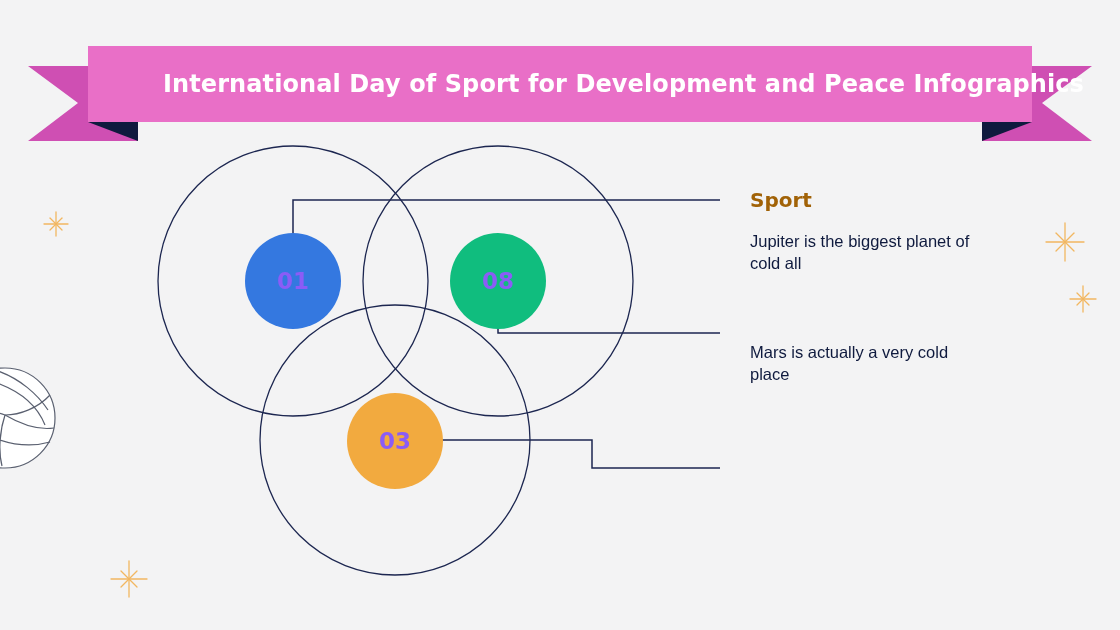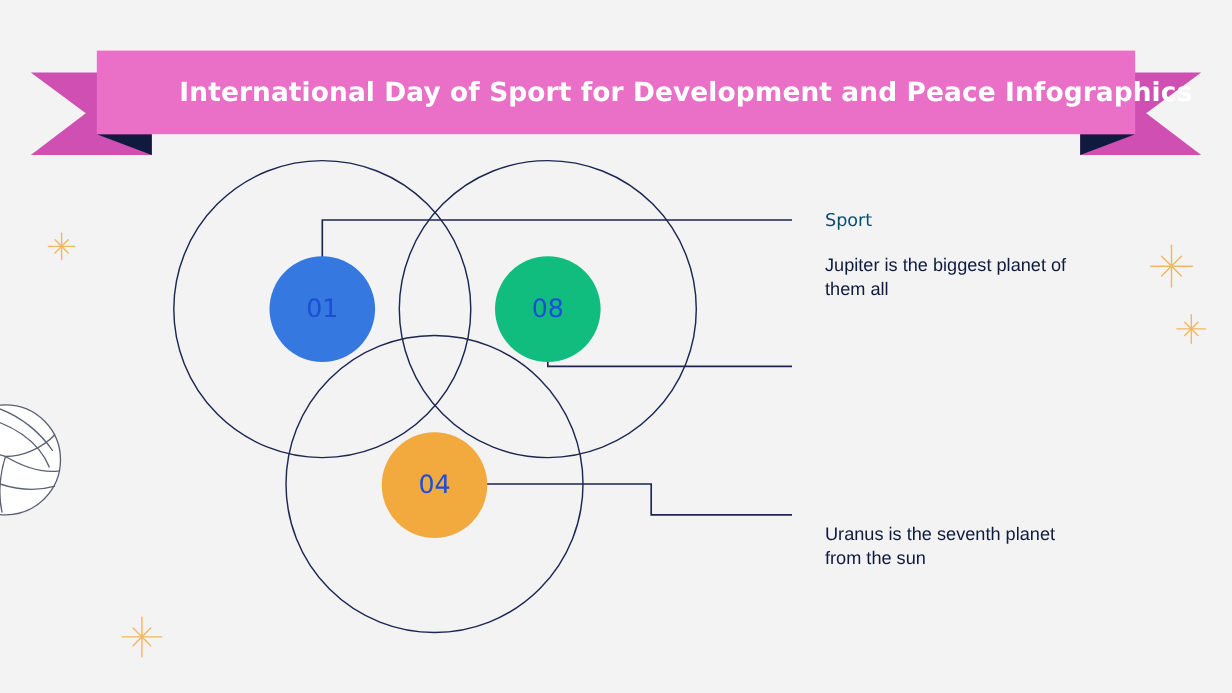--- a/index.html
+++ b/index.html
@@ -13,26 +13,26 @@
   #canvas { position: absolute; left: 0; top: 0; }
   .banner-title {
     position: absolute; left: 88px; top: 46px; width: 1071px; height: 76px;
     display: flex; align-items: center; justify-content: center;
     color: #ffffff; font-weight: bold; font-size: 24px; letter-spacing: 0.1px;
     font-family: "DejaVu Sans", sans-serif;
   }
   .dot-label {
     position: absolute; width: 96px; height: 96px;
     display: flex; align-items: center; justify-content: center;
-    color: #1d4ed8; font-weight: normal; font-size: 23px;
+    color: #8b5cf6; font-weight: bold; font-size: 23px;
     font-family: "DejaVu Sans", sans-serif;
   }
   .item { position: absolute; left: 750px; width: 320px; }
   .item-title {
-    font-weight: normal; font-size: 16px; color: #0c4a6e;
+    font-weight: bold; font-size: 20px; color: #a16207;
     font-family: "DejaVu Sans", sans-serif; line-height: 24px;
   }
   .item-desc {
     margin-top: 18px; font-size: 16.5px; line-height: 22px; color: #0f1a3e;
     font-family: "Liberation Sans", sans-serif; width: 230px;
   }
 </style>
 </head>
 <body>
 
@@ -96,23 +96,23 @@
       <line x1="-8" y1="-8" x2="8" y2="8"></line>
         <line x1="-8" y1="8" x2="8" y2="-8"></line>
     </g>
   </g>
 </svg>
 
 <div class="banner-title">International Day of Sport for Development and Peace Infographics</div>
 
 <div class="dot-label" style="left:245px; top:233px;">01</div>
 <div class="dot-label" style="left:450px; top:233px;">08</div>
-<div class="dot-label" style="left:347px; top:393px;">04</div>
+<div class="dot-label" style="left:347px; top:393px;">03</div>
 
 <div class="item" style="top:188px;">
   <div class="item-title">Sport</div>
-  <div class="item-desc">Jupiter is the biggest planet of them all</div>
+  <div class="item-desc">Jupiter is the biggest planet of cold all</div>
 </div>
 <div class="item" style="top:323px;">
+  <div class="item-desc">Mars is actually a very cold place</div>
 </div>
 <div class="item" style="top:457px;">
-  <div class="item-desc">Uranus is the seventh planet from the sun</div>
 </div>
 
 </body></html>

